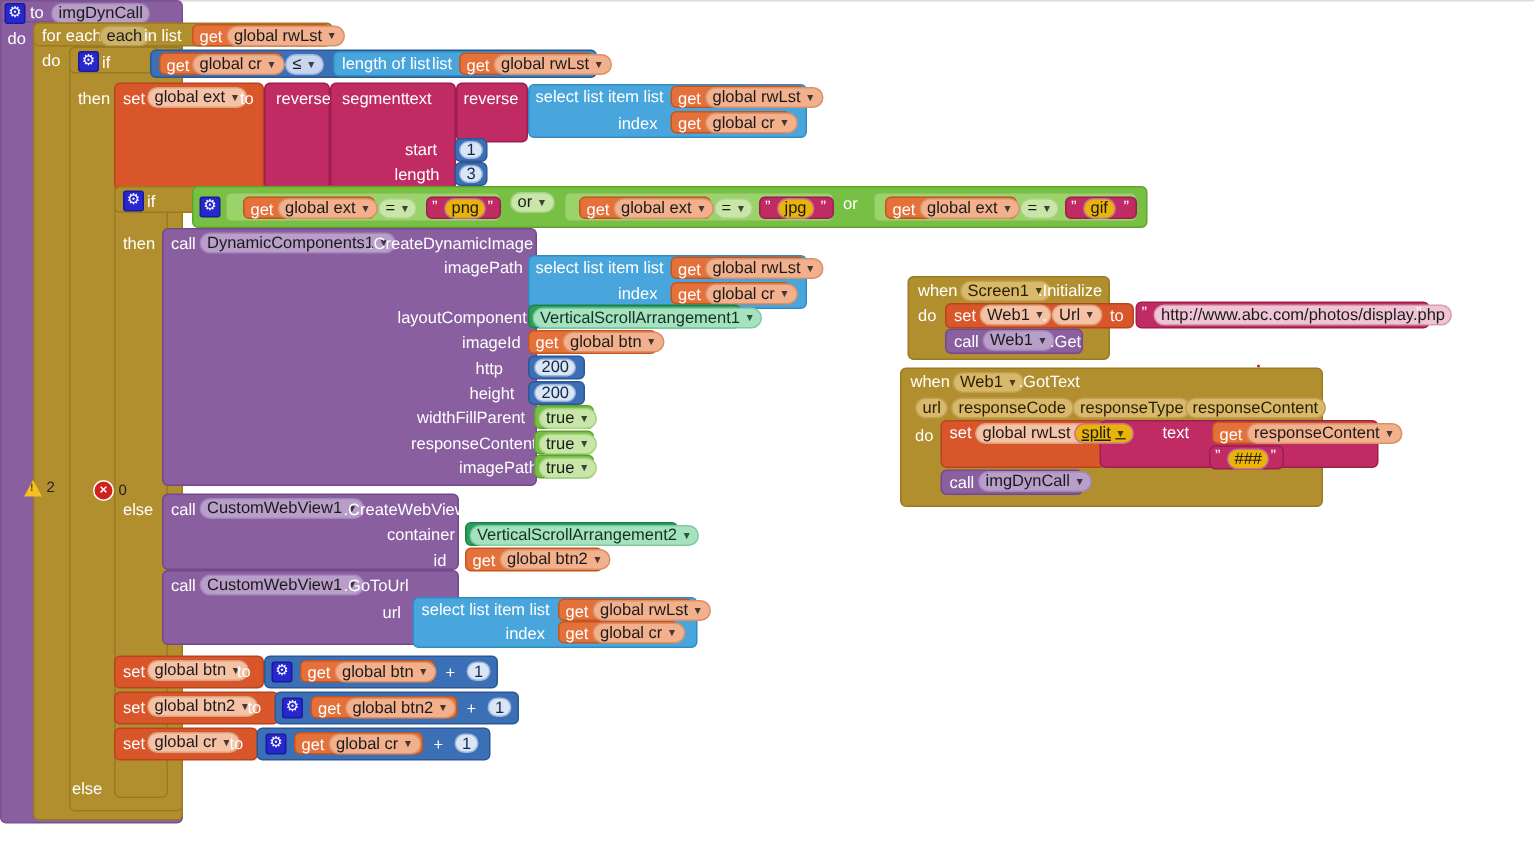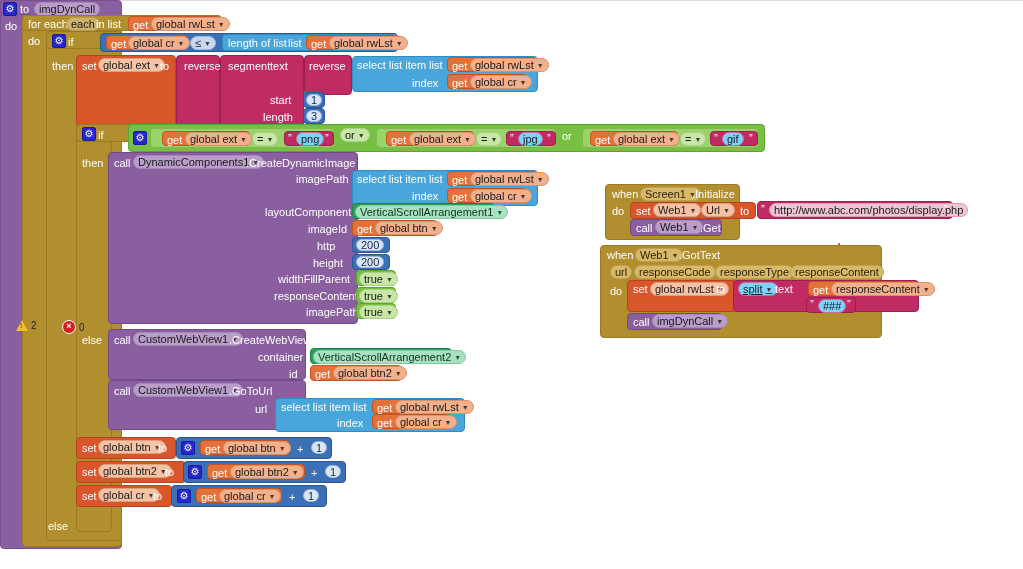--- a/index.html
+++ b/index.html
@@ -35,21 +35,21 @@
   
   .field{
     position:absolute;display:flex;align-items:center;
     border-radius:9px;padding:0 4px;height:14px;line-height:14px;
     white-space:nowrap;font-size:11px;box-sizing:border-box;
   }
   .f-proc  {background:#b99ec9;color:#1a1a1a;border:1px solid #a487b8;}
   .f-var   {background:#f2b08c;color:#1a1a1a;border:1px solid #d8916a;}
   .f-varlt {background:#f6c2a5;color:#1a1a1a;border:1px solid #dba07c;}
   .f-ctrl  {background:#cdb36a;color:#1a1a1a;border:1px solid #b99d4f;}
-  .f-txt   {background:#7dd3fc;color:#1a1a1a;border:1px solid #c57391;}
+  .f-txt   {background:#eab308;color:#1a1a1a;border:1px solid #c57391;}
   .f-logic {background:#c7e6a8;color:#1a1a1a;border:1px solid #a9d184;}
   .f-math  {background:#c7d7ef;color:#1a1a1a;border:1px solid #9db7dd;}
   .f-comp  {background:#a7e2c0;color:#10321f;border:1px solid #7fcca1;justify-content:space-between;}
   .f-evt   {background:#d8b86a;color:#2a1f00;border:1px solid #c0a050;}
   .f-num   {background:#dbe6f5;color:#102a4d;border:1px solid #9db7dd;}
   .f-url   {background:#efc4d4;color:#1a1a1a;border:1px solid #d79db3;}
 
   .arrow{margin-left:3px;font-size:7px;opacity:.8;line-height:1;}
 
   
@@ -512,21 +512,21 @@
 
   <div class="blk c-set" style="left:627px;top:280px;width:110px;height:32px;"></div>
   <div class="lbl wlbl" style="left:633px;top:284px;">set</div>
   <div class="field f-varlt" style="left:650px;top:282px;">
     <span>global rwLst</span>
     <span class="arrow">▼</span>
   </div>
   <div class="lbl wlbl" style="left:716px;top:284px;">to</div>
 
   <div class="blk c-text" style="left:733px;top:280px;width:186px;height:32px;"></div>
-  <div class="field f-txt" style="left:738px;top:282px;text-decoration:underline;">
+  <div class="field f-txt" style="left:716px;top:282px;text-decoration:underline;">
     <span>split</span>
     <span class="arrow">▼</span>
   </div>
   <div class="lbl wlbl" style="left:775px;top:284px;">text</div>
   <div class="blk c-get" style="left:808px;top:281px;width:110px;height:15px;"></div>
   <div class="lbl wlbl" style="left:813px;top:285px;">get</div>
   <div class="field f-var" style="left:831px;top:282px;">
     <span>responseContent</span>
     <span class="arrow">▼</span>
   </div>

